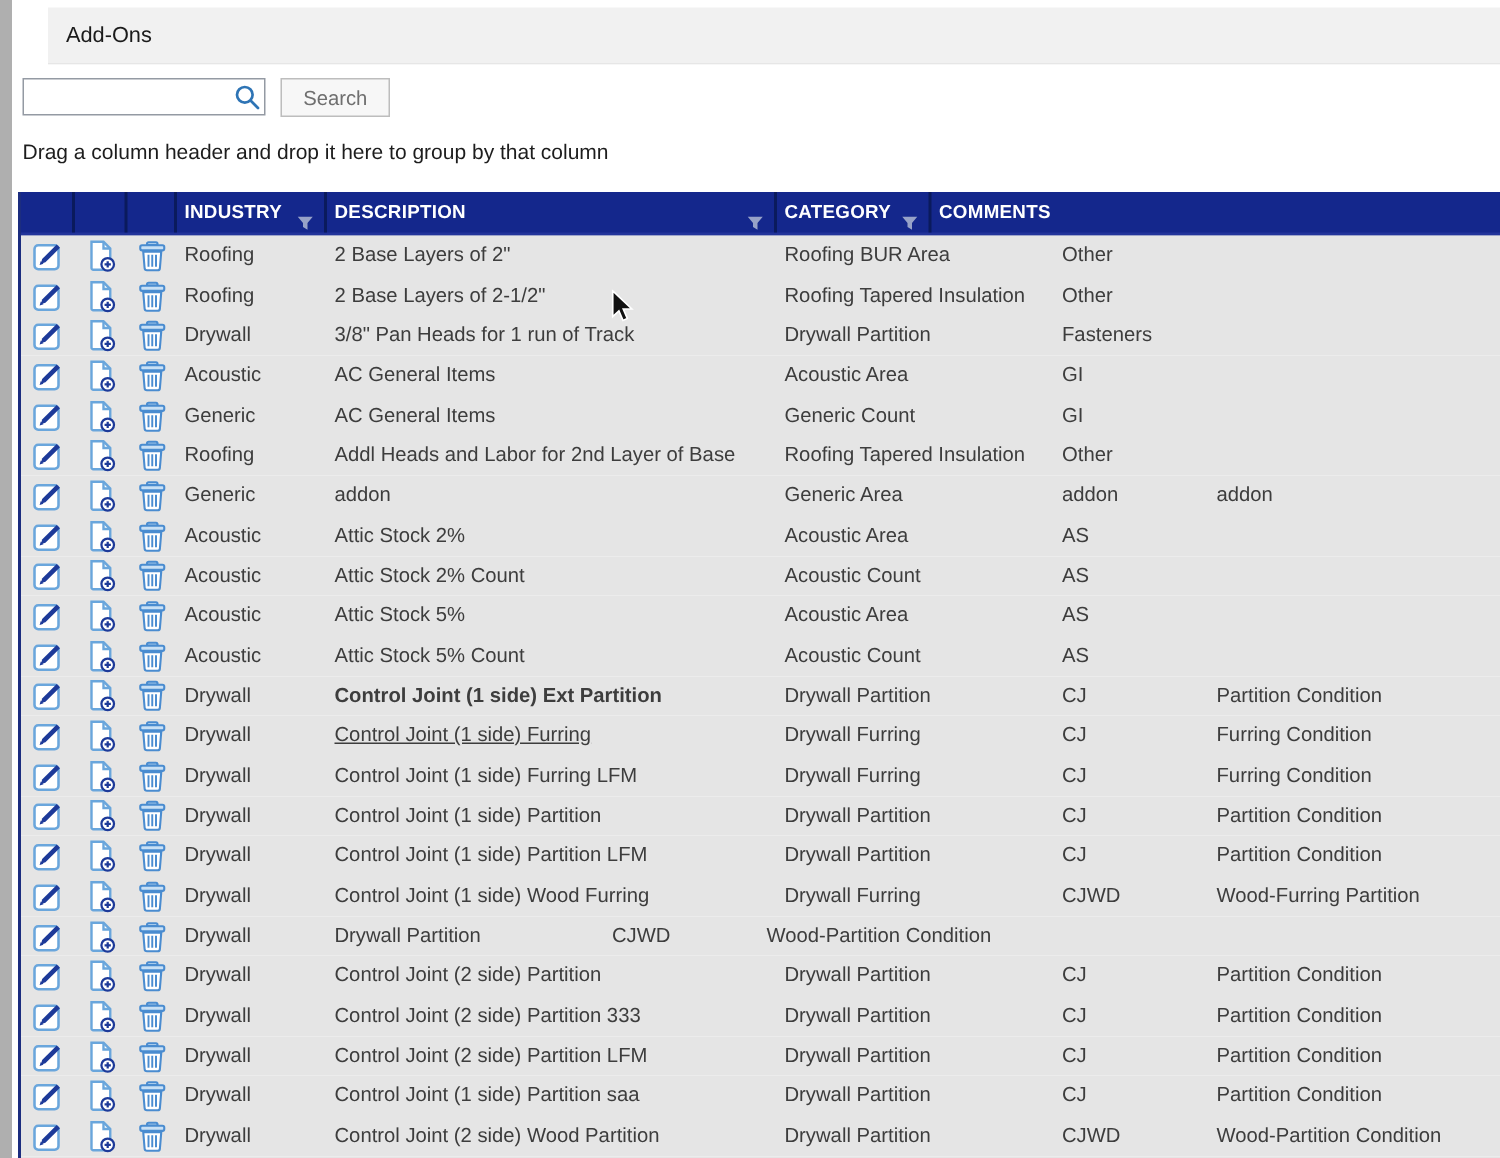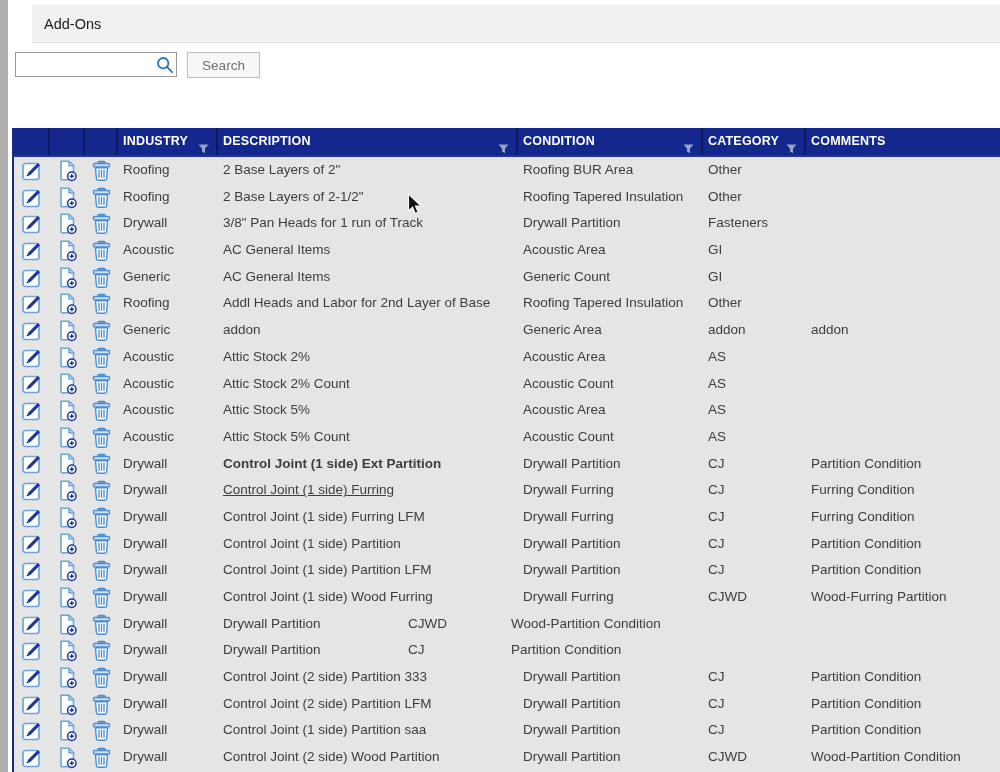--- a/index.html
+++ b/index.html
@@ -65,35 +65,33 @@
     <input class="search-box" type="text" value="" placeholder="" style="">
     <span class="search-glyph">
       <svg width="18" height="18" viewBox="0 0 18 18">
         <circle cx="7.2" cy="7.2" r="5.2" fill="none" stroke="#2e74b5" stroke-width="1.8"></circle>
         <line x1="11.2" y1="11.2" x2="16" y2="16" stroke="#2e74b5" stroke-width="1.8" stroke-linecap="round"></line>
       </svg>
     </span>
     <button class="search-btn">Search</button>
   </div>
 
+  <div class="group-hint">Drag a column header and drop it here to group by that column</div>
 
   <div class="grid">
     <div class="ghead">
         <div class="hc" style="width: 36px; flex: 0 0 auto;"></div>
         <div class="hc" style="width: 35px; flex: 0 0 auto;"></div>
         <div class="hc" style="width: 33px; flex: 0 0 auto;"></div>
         <div class="hc" style="width: 100px; flex: 0 0 auto;"><span class="hlabel">INDUSTRY</span><span class="funnel"><svg width="11" height="10" viewBox="0 0 11 10">
               <path d="M0.5 0.5 h10 L7 4.6 V9.2 L4 7.4 V4.6 Z" fill="#97a2c8"></path>
             </svg></span></div>
         <div class="hc" style="width: 300px; flex: 0 0 auto;"><span class="hlabel">DESCRIPTION</span><span class="funnel"><svg width="11" height="10" viewBox="0 0 11 10">
               <path d="M0.5 0.5 h10 L7 4.6 V9.2 L4 7.4 V4.6 Z" fill="#97a2c8"></path>
             </svg></span></div>
-        <div class="hc" style="width: 185px; flex: 0 0 auto;"><span class="hlabel">CONDITION</span><span class="funnel"><svg width="11" height="10" viewBox="0 0 11 10">
-              <path d="M0.5 0.5 h10 L7 4.6 V9.2 L4 7.4 V4.6 Z" fill="#97a2c8"></path>
-            </svg></span></div>
         <div class="hc" style="width: 103px; flex: 0 0 auto;"><span class="hlabel">CATEGORY</span><span class="funnel"><svg width="11" height="10" viewBox="0 0 11 10">
               <path d="M0.5 0.5 h10 L7 4.6 V9.2 L4 7.4 V4.6 Z" fill="#97a2c8"></path>
             </svg></span></div>
         <div class="hc" style="flex: 1 1 0%;"><span class="hlabel">COMMENTS</span></div>
       </div>
     <div>
         <div class="grow">
           <div class="cell icell" style="width: 36px; flex: 0 0 auto;">
             <span class="icon-btn">
               <svg width="23" height="23" viewBox="0 0 23 23">
@@ -764,20 +762,21 @@
             <span class="icon-btn">
               <svg width="23" height="23" viewBox="0 0 23 23">
                 <path d="M9 2.5 h5 a1 1 0 0 1 1 1 V4.3 H8 V3.5 a1 1 0 0 1 1 -1 Z" fill="#c9e0f5" stroke="#4a8cd0" stroke-width="1.4"></path>
                 <rect x="3.5" y="4.5" width="16" height="3.4" rx="1.2" fill="#c9e0f5" stroke="#4a8cd0" stroke-width="1.4"></rect>
                 <path d="M5.5 8.8 h12 l-0.9 10.9 a1.6 1.6 0 0 1 -1.6 1.5 H8 a1.6 1.6 0 0 1 -1.6 -1.5 Z" fill="#ffffff" stroke="#4a8cd0" stroke-width="1.4"></path>
                 <path d="M9 10.8 v8 M11.5 10.8 v8 M14 10.8 v8" fill="none" stroke="#4a8cd0" stroke-width="1.3"></path>
               </svg>
             </span>
           </div>
           <div class="cell tcell" style="width: 100px; flex: 0 0 auto;">Drywall</div>
+          <div class="cell tcell" style="width: 300px; flex: 0 0 auto;">Control Joint (2 side) Partition</div>
           <div class="cell tcell" style="width: 185px; flex: 0 0 auto;">Drywall Partition</div>
           <div class="cell tcell" style="width: 103px; flex: 0 0 auto;">CJ</div>
           <div class="cell tcell" style="flex: 1 1 0%;">Partition Condition</div>
         </div>
         <div class="grow">
           <div class="cell icell" style="width: 36px; flex: 0 0 auto;">
             <span class="icon-btn">
               <svg width="23" height="23" viewBox="0 0 23 23">
                 <rect x="2" y="4.5" width="16" height="16" rx="2.5" fill="#ffffff" stroke="#6aa6dc" stroke-width="1.7"></rect>
                 <path d="M6.2 16.8 l0.9 -3.1 l9.7 -9.7 l2.2 2.2 l-9.7 9.7 z" fill="#1d3a99"></path>

